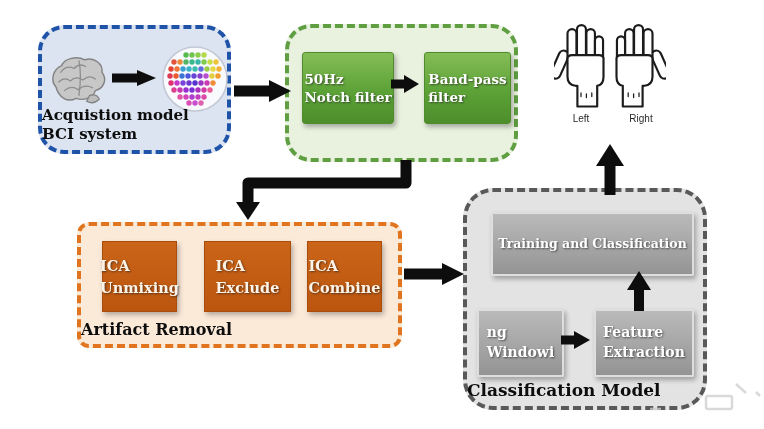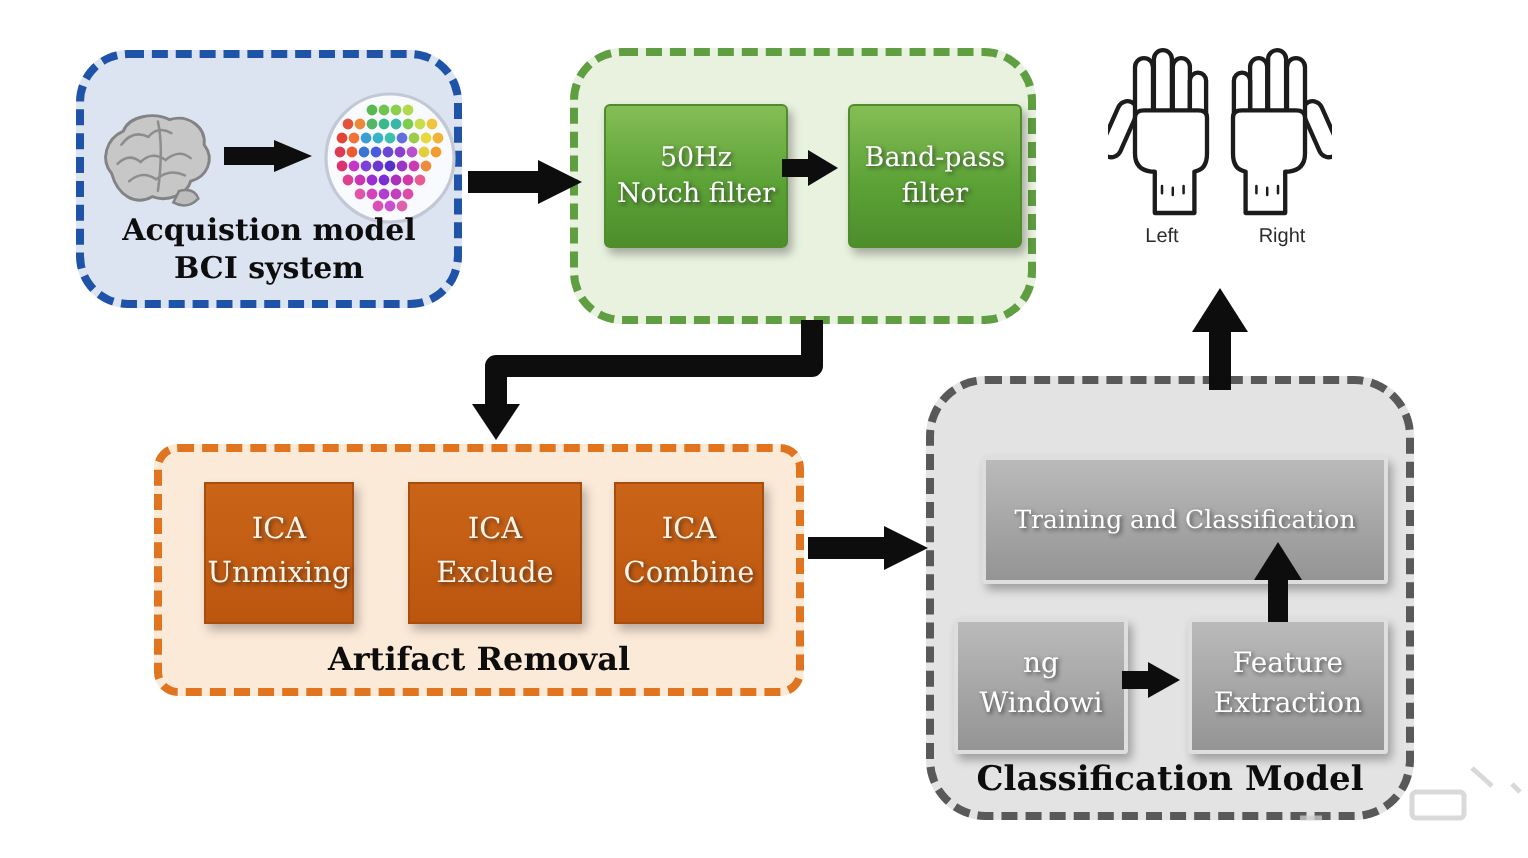--- a/index.html
+++ b/index.html
@@ -20,32 +20,32 @@
   }
   .group-artifact {
     left:77px; top:222px; width:325px; height:126px;
     background:#fcead9; border:4px dashed #e0741f; border-radius:12px;
   }
   .group-classification {
     left:463px; top:188px; width:244px; height:222px;
     background:#e3e3e3; border:4px dashed #595959; border-radius:30px;
   }
   .caption {
-    position:absolute; left:0; width:100%; text-align:center;
+    position:absolute; left:0; width:100%; text-align:left;
     font-weight:bold; color:#0d0d0d;
   }
   .caption-acq { bottom:7px; font-size:15px; line-height:1.22; }
   .caption-pre { bottom:9px; font-size:15px; }
   .caption-art { bottom:5px; font-size:16px; }
   .caption-cls { bottom:6px; font-size:17px; }
   .caption span { display:block; }
   
   .node {
     position:absolute; display:flex; align-items:center; justify-content:center;
-    text-align:center; color:#ffffff; font-weight:normal;
+    color:#ffffff; font-weight:bold;
     text-shadow:1px 1px 2px rgba(30,30,30,0.65);
   }
   .node span { display:block; }
   .node-green {
     background:linear-gradient(180deg,#85bd55 0%,#5ca237 55%,#4d8e2b 100%);
     border:1px solid #4e8c2d; border-radius:3px;
     box-shadow:2px 3px 5px rgba(0,0,0,0.30);
     font-size:13.5px; line-height:1.35;
   }
   .node-orange {
@@ -195,21 +195,21 @@
     <div class="node node-orange" style="left:226px; top:15px; width:75px; height:71px;">
       <div>
         <span>ICA</span>
         <span>Combine</span>
       </div>
     </div>
     <div class="caption caption-art">Artifact Removal</div>
   </div>
 
   <div class="group group-classification">
-    <div class="node node-gray node-training" style="left:24px; top:36px; width:203px; height:64px;">
+    <div class="node node-gray node-training" style="left:24px; top:20px; width:203px; height:64px;">
       <span>Training and Classification</span>
     </div>
     <div class="node node-gray" style="left:10px; top:117px; width:87px; height:68px;">
       <div>
         <span>ng</span>
         <span>Windowi</span>
       </div>
     </div>
     <div class="node node-gray" style="left:127px; top:117px; width:100px; height:68px;">
       <div>

